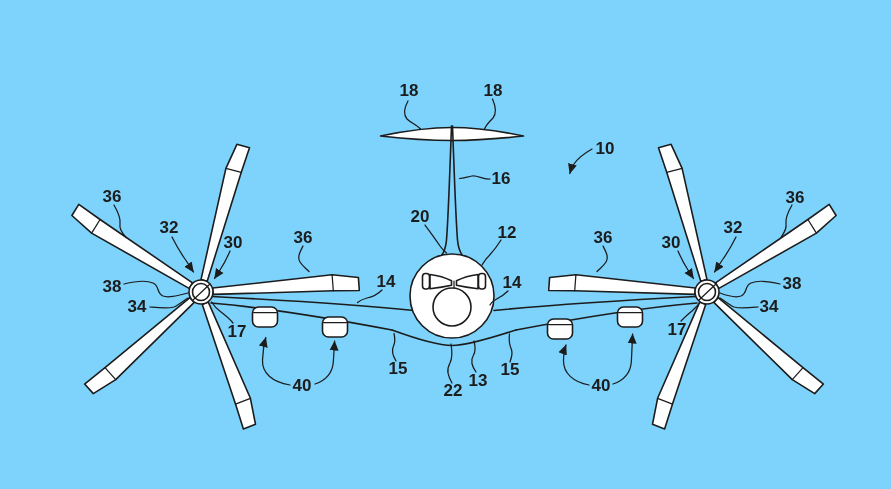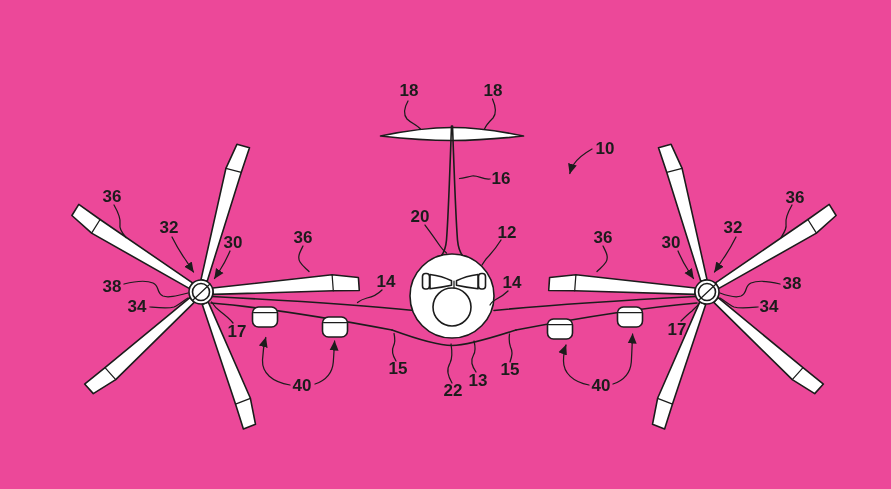--- a/index.html
+++ b/index.html
@@ -1,16 +1,16 @@
 <!DOCTYPE html>
 <html><head>
 <meta charset="utf-8">
 <style>
   html,body{margin:0;padding:0;background:#ffffff;}
-  .stage{position:relative;width:891px;height:489px;background:#ec4899;overflow:hidden;}
+  .stage{position:relative;width:891px;height:489px;background:#7dd3fc;overflow:hidden;}
   svg{display:block;}
   .ln{fill:none;stroke:#1c1c1c;stroke-width:1.6;stroke-linecap:round;stroke-linejoin:round;}
   .fw{fill:#ffffff;stroke:#1c1c1c;stroke-width:1.6;stroke-linejoin:round;}
   .ld{fill:none;stroke:#1c1c1c;stroke-width:1.25;stroke-linecap:round;}
   .num{font-family:"Liberation Sans", sans-serif;font-size:17px;font-weight:600;fill:#1c1c1c;text-anchor:middle;}
 </style>
 </head>
 <body>
 
 <div class="stage">

